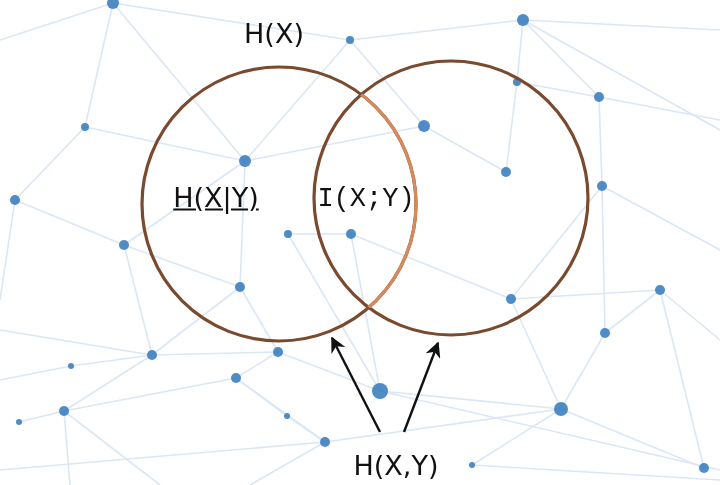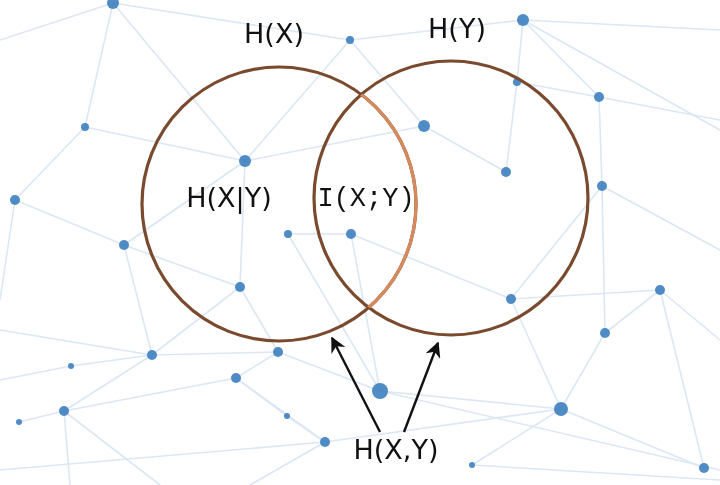--- a/index.html
+++ b/index.html
@@ -126,17 +126,16 @@
       <circle cx="279" cy="204" r="137" fill="none" stroke="#7a4a2e" stroke-width="3.2"></circle>
       <circle cx="451" cy="198" r="137" fill="none" stroke="#7a4a2e" stroke-width="3.2"></circle>
       <g clip-path="url(#inB)">
         <circle cx="279" cy="204" r="137" fill="none" stroke="#d48a5c" stroke-width="3.2"></circle>
       </g>
       <line x1="380" y1="432" x2="332" y2="338" stroke="#111111" stroke-width="2.4" marker-end="url(#ah)"></line>
       <line x1="404" y1="432" x2="438" y2="343" stroke="#111111" stroke-width="2.4" marker-end="url(#ah)"></line>
     </svg>
 
   <div class="lbl" style="left:274px; top:33px;">H(X)</div>
-  <div class="lbl" style="left:457px; top:28px;">H(Y)</div>
-  <div class="lbl" style="left:229px; top:197px;">H(X|Y)</div>
+  <div class="lbl" style="left:216px; top:197px;text-decoration:underline;">H(X|Y)</div>
   <div class="lbl" style="left:366px; top:199px;font-family:Liberation Mono, monospace;">I(X;Y)</div>
-  <div class="lbl" style="left:396px; top:449px;">H(X,Y)</div>
+  <div class="lbl" style="left:396px; top:465px;">H(X,Y)</div>
 </div>
 
 </body></html>

